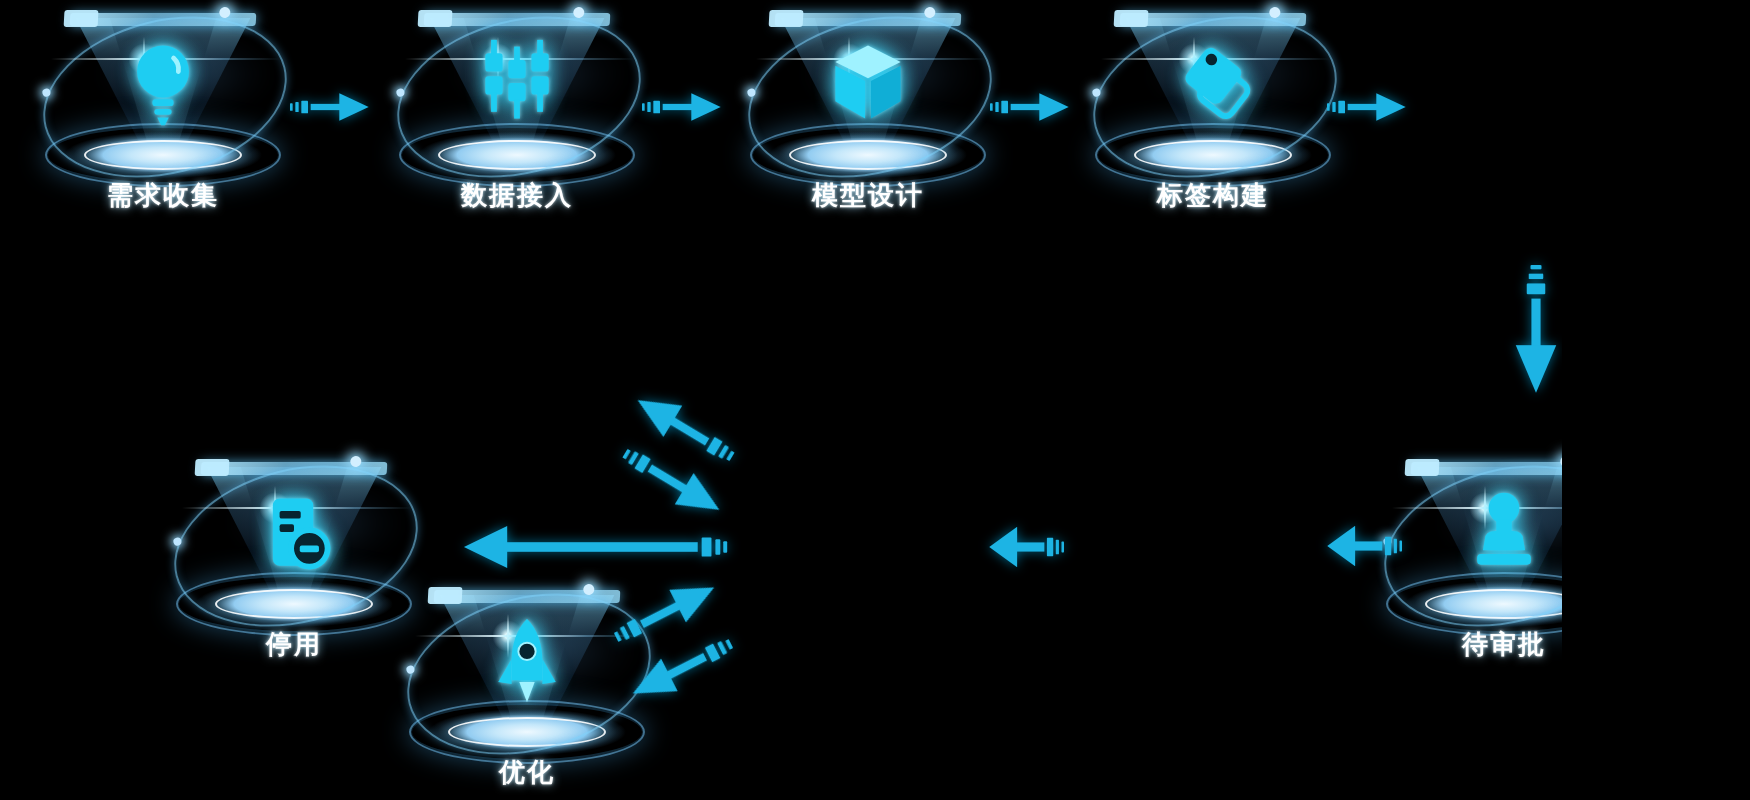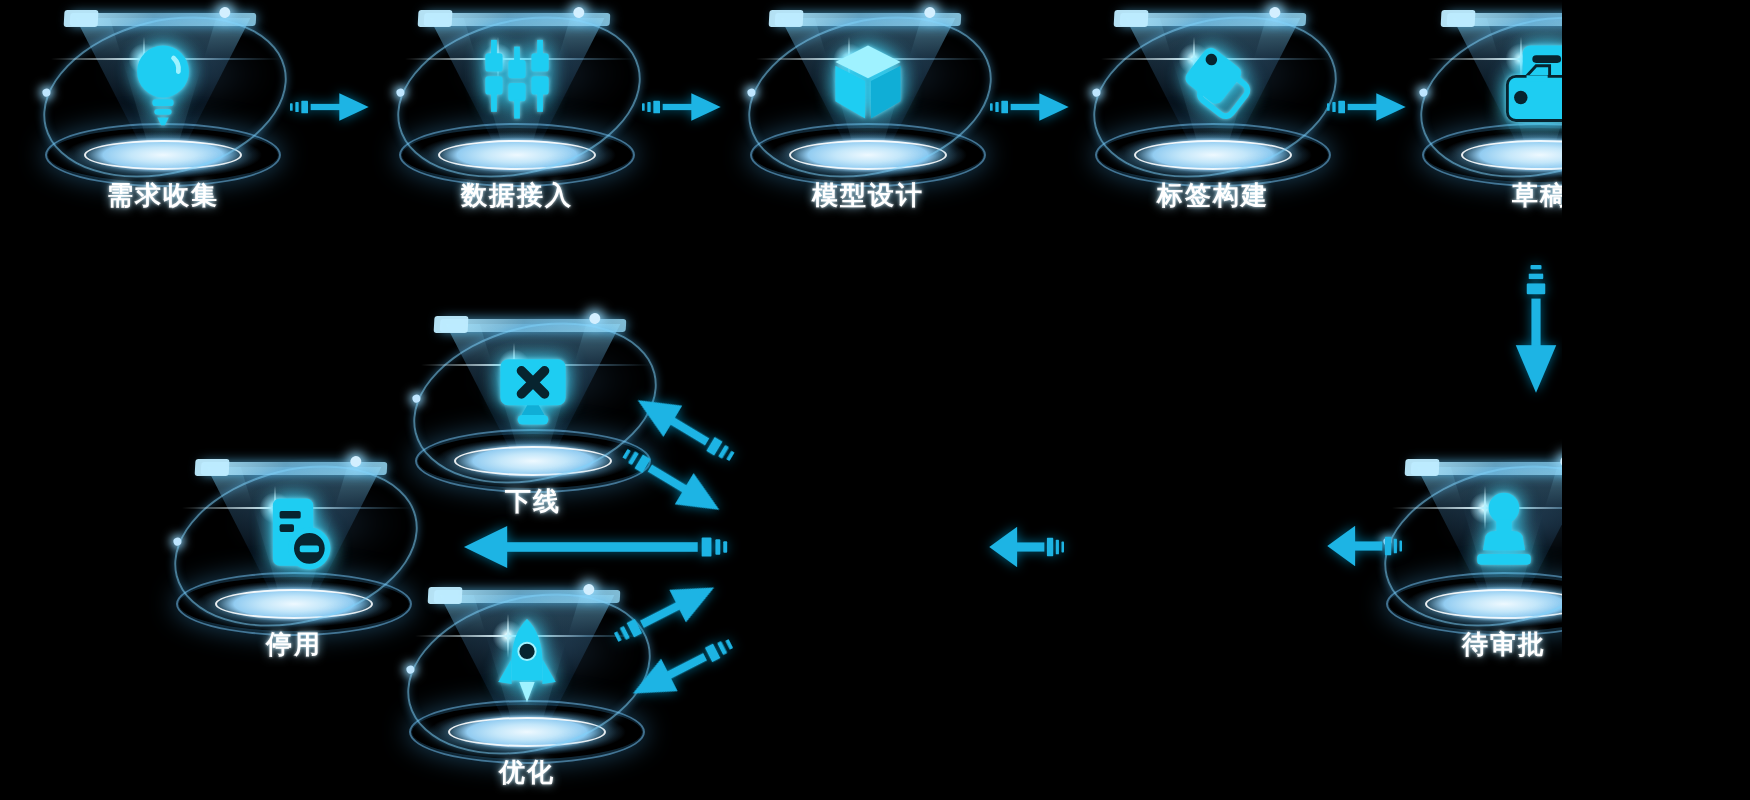--- a/index.html
+++ b/index.html
@@ -164,40 +164,20 @@
         <g transform="rotate(38 50 50)">
           <rect x="44" y="30" width="40" height="40" rx="8" fill="none" stroke="currentColor" stroke-width="6"></rect>
           <rect x="22" y="20" width="46" height="46" rx="8" fill="currentColor"></rect>
           <circle cx="33" cy="31" r="6" fill="var(--icon-dark)"></circle>
         </g>
       </svg>
     </div>
     <div class="label">标签构建</div>
   </div>
 
-  <div class="node" style="left:1400px;top:4px">
-    <div class="holo">
-  <div class="holo-smoke"></div>
-  <div class="holo-cone"></div>
-  <div class="holo-rim"></div>
-  <div class="holo-plate"></div>
-  <div class="holo-orbit"></div>
-  <div class="holo-spark"></div>
-
-      <svg class="icon" viewBox="0 0 100 100">
-        <rect x="32" y="10" width="50" height="54" rx="8" fill="currentColor"></rect>
-        <rect x="42" y="20" width="30" height="8" rx="4" fill="var(--icon-dark)"></rect>
-        <polygon points="34,44 46,31 60,31 60,44" fill="currentColor" stroke="var(--icon-dark)" stroke-width="3"></polygon>
-        <rect x="16" y="42" width="66" height="46" rx="9" fill="currentColor" stroke="var(--icon-dark)" stroke-width="3"></rect>
-        <rect x="36" y="41" width="22" height="6" fill="currentColor"></rect>
-        <circle cx="30" cy="64" r="7" fill="var(--icon-dark)"></circle>
-      </svg>
-    </div>
-    <div class="label">草稿</div>
-  </div>
 
   <div class="node" style="left:1364px;top:453px">
     <div class="holo">
   <div class="holo-smoke"></div>
   <div class="holo-cone"></div>
   <div class="holo-rim"></div>
   <div class="holo-plate"></div>
   <div class="holo-orbit"></div>
   <div class="holo-spark"></div>
 
@@ -226,38 +206,20 @@
         <rect x="28" y="14" width="42" height="70" rx="7" fill="currentColor"></rect>
         <rect x="35" y="27" width="22" height="8" rx="2" fill="var(--icon-dark)"></rect>
         <rect x="35" y="41" width="15" height="8" rx="2" fill="var(--icon-dark)"></rect>
         <circle cx="66" cy="66" r="19" fill="var(--icon-dark)" stroke="currentColor" stroke-width="6"></circle>
         <rect x="56" y="63" width="20" height="7" rx="2" fill="currentColor"></rect>
       </svg>
     </div>
     <div class="label">停用</div>
   </div>
 
-  <div class="node" style="left:393px;top:310px">
-    <div class="holo">
-  <div class="holo-smoke"></div>
-  <div class="holo-cone"></div>
-  <div class="holo-rim"></div>
-  <div class="holo-plate"></div>
-  <div class="holo-orbit"></div>
-  <div class="holo-spark"></div>
-
-      <svg class="icon" viewBox="0 0 100 100">
-        <rect x="16" y="18" width="68" height="48" rx="8" fill="currentColor"></rect>
-        <path d="M38 30 L62 54 M62 30 L38 54" stroke="var(--icon-dark)" stroke-width="10" stroke-linecap="round"></path>
-        <path d="M44 66 h12 l6 10 h-24 z" fill="var(--icon-shade)"></path>
-        <rect x="34" y="76" width="32" height="10" rx="5" fill="currentColor"></rect>
-      </svg>
-    </div>
-    <div class="label">下线</div>
-  </div>
 
   <div class="node" style="left:387px;top:581px">
     <div class="holo">
   <div class="holo-smoke"></div>
   <div class="holo-cone"></div>
   <div class="holo-rim"></div>
   <div class="holo-plate"></div>
   <div class="holo-orbit"></div>
   <div class="holo-spark"></div>
 

